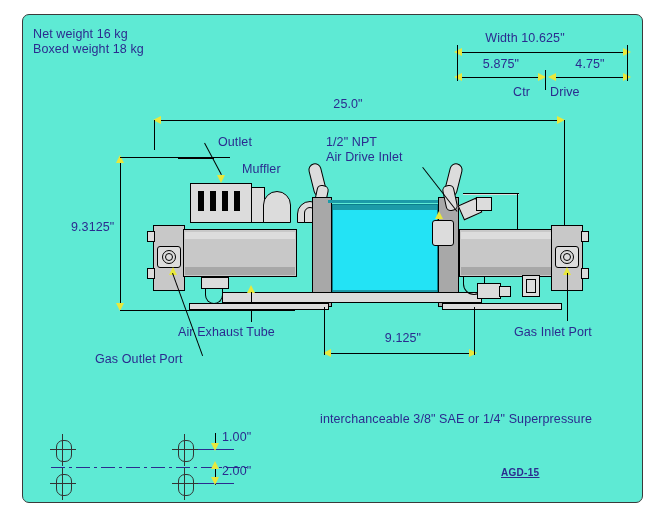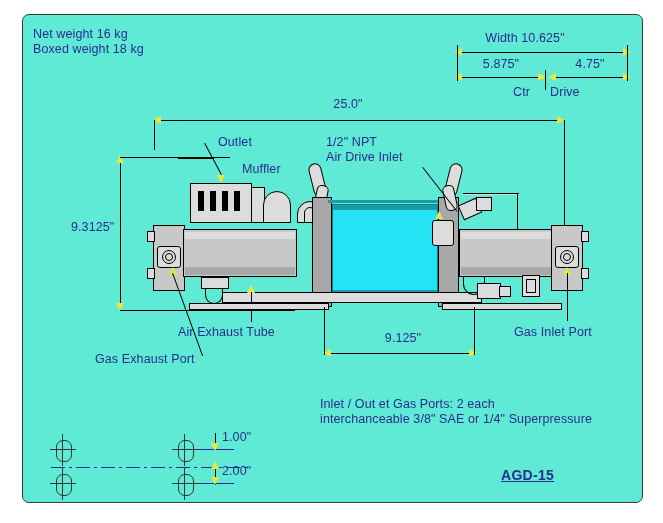--- a/index.html
+++ b/index.html
@@ -30,21 +30,21 @@
   .lead{position:absolute;height:1px;background:#000;transform-origin:0 0;}
   
   .mp{position:absolute;box-sizing:border-box;}
   .gray{background:#c8c8c8;border:1px solid #000;}
   .gray-d{background:#a8a8a8;border:1px solid #000;}
   .gray-l{background:#dcdcdc;border:1px solid #000;}
   .cyan{background:#23e3f5;border:1px solid #0a7f8c;}
   .teal{background:#1b9aa8;}
   .blk{background:#000;}
   .nob{border:none;}
-  #model{position:absolute;color:#2b2b8f;font-size:14px;font-weight:bold;
+  #model{position:absolute;color:#2b2b8f;font-size:10px;font-weight:bold;
          text-decoration:underline;letter-spacing:.3px;}
   .slot{position:absolute;}
 </style>
 </head>
 <body>
 
 <div id="sheet">
  <div id="frame">
 
   <div class="tx" style="left:10px;top:12px;">Net weight 16 kg</div>
@@ -88,21 +88,21 @@
   <div class="exth" style="left:97px;top:142px;width:110px;"></div>
   <div class="exth" style="left:97px;top:295px;width:175px;"></div>
 
   <div class="tx" style="left:195px;top:120px;">Outlet</div>
   <div class="tx" style="left:195px;top:147px;margin-left:24px;">Muffler</div>
   <div class="exth" style="left:155px;top:143px;width:36px;"></div>
 
   <div class="tx" style="left:303px;top:120px;">1/2" NPT</div>
   <div class="tx" style="left:303px;top:135px;text-align:right;">Air Drive Inlet</div>
 
-  <div class="tx" style="left:72px;top:337px;">Gas Exhaust Port</div>
+  <div class="tx" style="left:72px;top:337px;">Gas Outlet Port</div>
   <div class="tx" style="left:155px;top:310px;">Air Exhaust Tube</div>
   <div class="tx" style="left:481px;top:310px;margin-left:10px;">Gas Inlet Port</div>
 
   <div class="mp gray" style="left:130px;top:210px;width:32px;height:66px;"></div>
   <div class="mp gray-l" style="left:124px;top:216px;width:8px;height:11px;"></div>
   <div class="mp gray-l" style="left:124px;top:253px;width:8px;height:11px;"></div>
 
   <div class="mp gray-l" style="left:134px;top:231px;width:24px;height:22px;border-radius:3px;"></div>
   <div class="mp gray-l" style="left:139px;top:235px;width:14px;height:14px;border-radius:50%;"></div>
   <div class="mp gray-l" style="left:142px;top:238px;width:8px;height:8px;border-radius:50%;"></div>
@@ -192,21 +192,20 @@
   <div class="mp gray-l" style="left:166px;top:288px;width:140px;height:7px;"></div>
   <div class="mp gray-l" style="left:419px;top:288px;width:120px;height:7px;"></div>
 
   <div class="tx c" style="left:330px;top:316px;width:100px;">9.125"</div>
   <div class="dl dh" style="left:306px;top:338px;width:144px;"></div>
   <div class="ar ar-l" style="left:300px;top:334px;"></div>
   <div class="ar ar-r" style="left:446px;top:334px;"></div>
   <div class="ext" style="left:301px;top:292px;height:48px;"></div>
   <div class="ext" style="left:451px;top:292px;height:48px;"></div>
 
-  <div class="tx" style="left:297px;top:382px;">Inlet / Out et Gas Ports: 2 each</div>
   <div class="tx" style="left:297px;top:397px;">interchanceable 3/8" SAE or 1/4" Superpressure</div>
 
 
   <div class="slot" style="left:28px;top:452px;width:200px;height:1px;
        background:repeating-linear-gradient(to right,#2b2b8f 0 14px,transparent 14px 18px,#2b2b8f 18px 21px,transparent 21px 25px);"></div>
 
   <div class="slot" style="left:33px;top:425px;width:14px;height:20px;
        border:1.4px solid #333;border-radius:7px;"></div>
   <div class="slot" style="left:27px;top:434px;width:26px;height:1.4px;background:#333;"></div>
   <div class="slot" style="left:39px;top:419px;width:1.4px;height:32px;background:#333;"></div>

